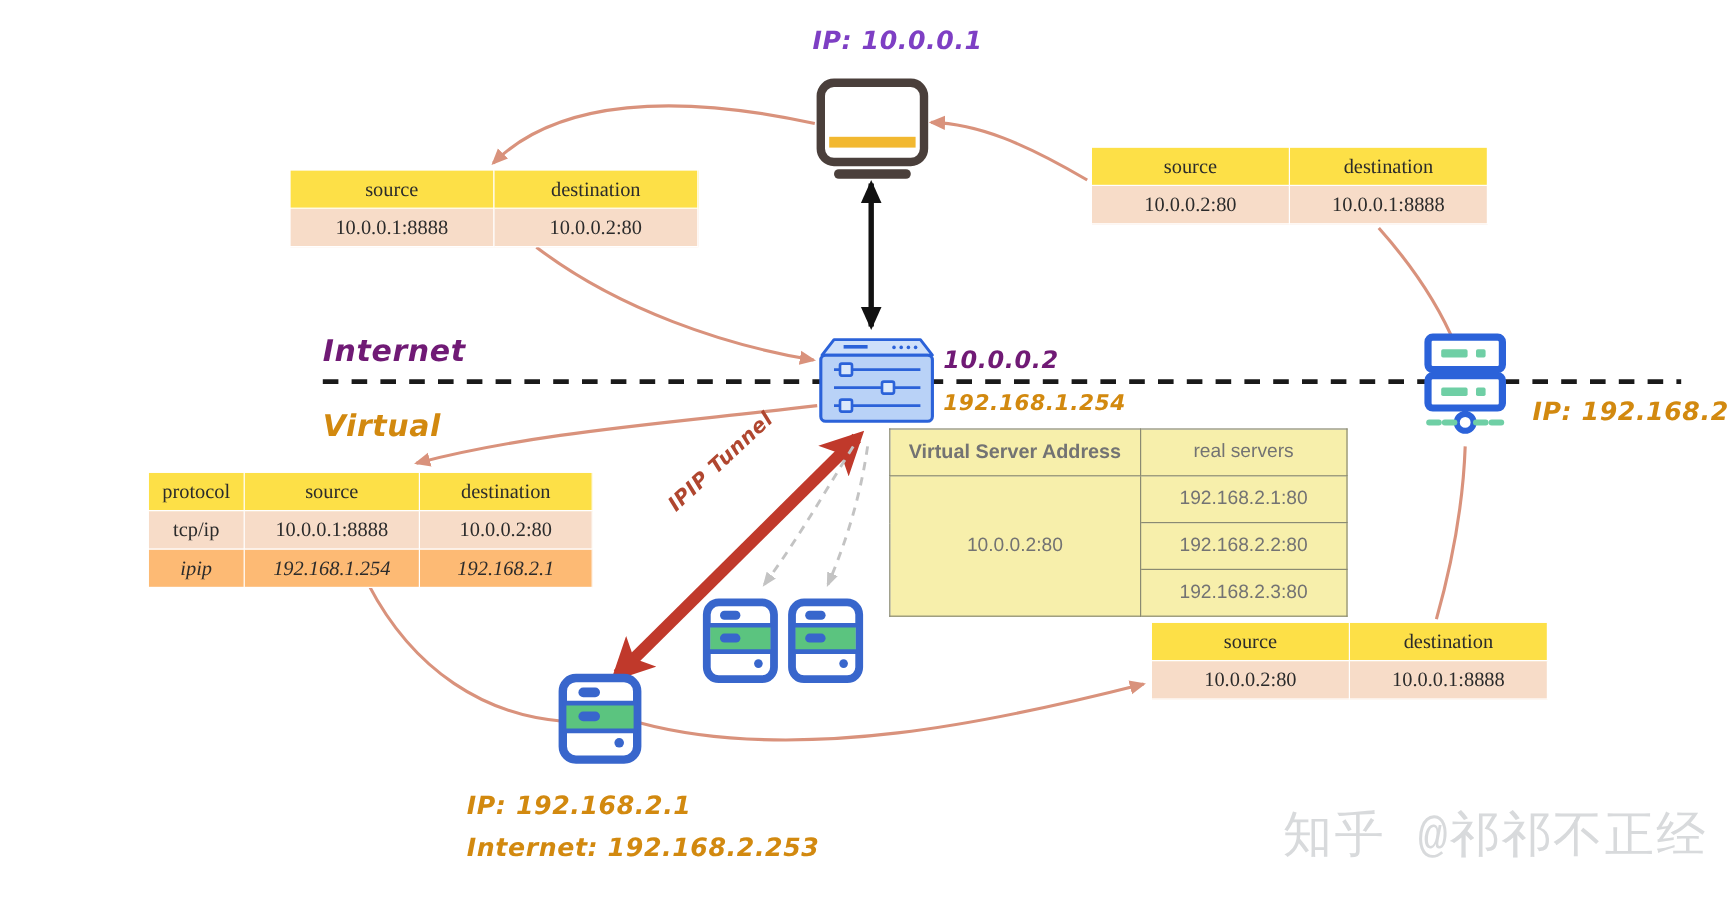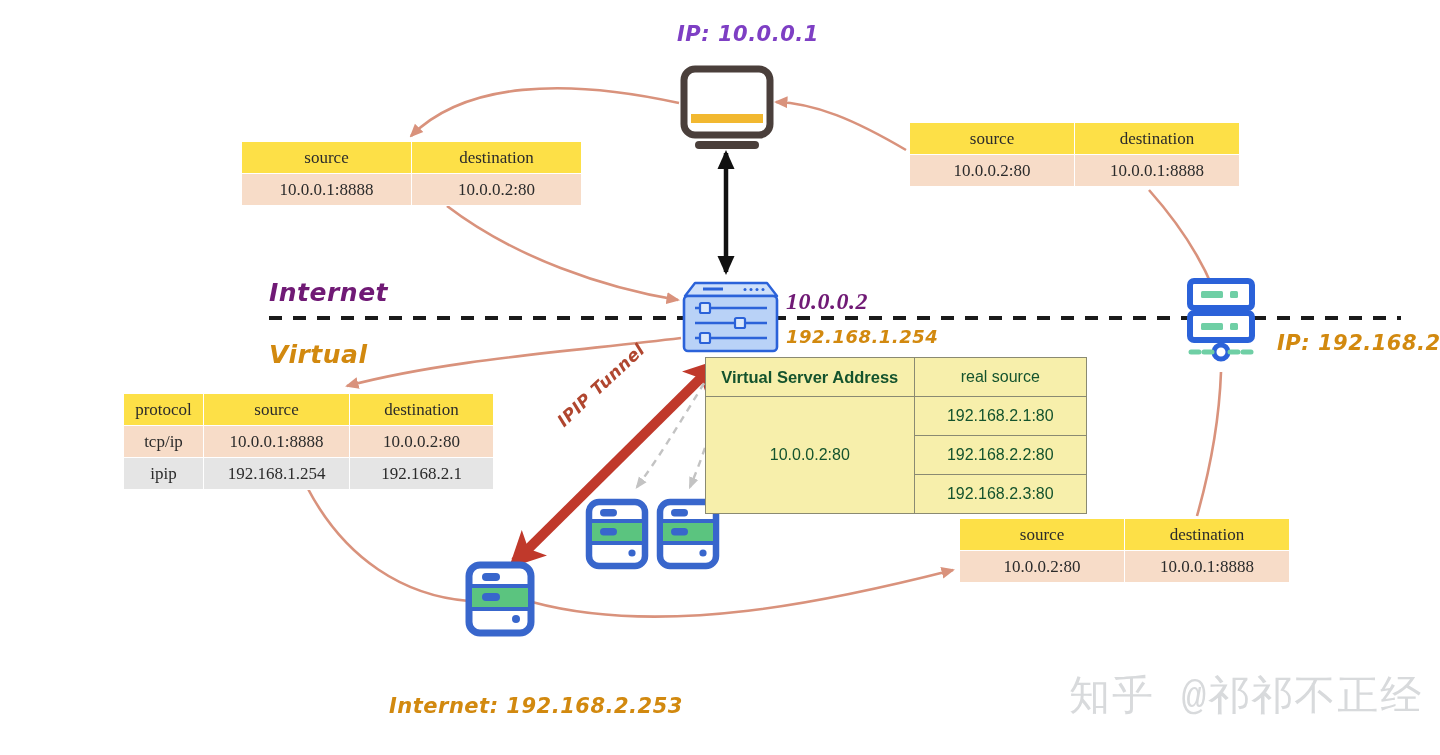--- a/index.html
+++ b/index.html
@@ -47,22 +47,21 @@
   #label-internet {
     left: 224px; top: 278px;
     font-size: 25px;
   }
   #label-intranet {
     left: 224px; top: 340px;
     font-size: 25px;
   }
   #label-lb-public {
     left: 741px; top: 288px;
-    font-size: 24px;
-    font-family: Liberation Serif, serif;
+    font-size: 20px;
   }
   #label-lb-private {
     left: 741px; top: 326px;
     font-size: 18px;
   }
   #label-router-ip {
     left: 1232px; top: 331px;
     font-size: 21px;
   }
   #label-rs-ip {
@@ -96,42 +95,42 @@
     vertical-align: middle;
     padding: 0;
     height: 32px;
   }
   
   .tbl-peach td {
     background: #f7dcc8;
     border: 1.5px solid #ffffff;
   }
   .tbl-peach td.hdr { background: #fde047; }
-  .tbl-peach td.blue { background: #e5e5e5; }
+  .tbl-peach td.blue { background: #fdba74; font-style: italic; }
 
   #tbl-client-out { left: 196px; top: 141px; width: 340px; }
   #tbl-client-out td { width: 170px; }
 
   #tbl-client-in { left: 864px; top: 122px; width: 330px; }
   #tbl-client-in td { width: 165px; }
 
   #tbl-tunnel { left: 78px; top: 393px; width: 370px; }
   #tbl-tunnel td.c0 { width: 80px; text-align: center; }
   #tbl-tunnel td.c1 { width: 146px; }
   #tbl-tunnel td.c2 { width: 144px; }
 
   #tbl-rs-out { left: 914px; top: 518px; width: 330px; }
   #tbl-rs-out td { width: 165px; }
 
   
   #tbl-ipvs {
-    left: 660px; top: 357px; width: 382px;
+    left: 696px; top: 357px; width: 382px;
     font-family: "Liberation Sans", sans-serif;
     font-size: 16px;
-    color: #14532d;
+    color: #737373;
   }
   #tbl-ipvs td {
     background: #f7efab;
     border: 1px solid #8a8a72;
     height: 39px;
   }
   #tbl-ipvs td.vsa { width: 208px; }
   #tbl-ipvs td.rs  { width: 172px; }
   #tbl-ipvs td.hdr-strong { font-weight: bold; font-size: 16.5px; }
 
@@ -271,20 +270,21 @@
   <div class="hand purple" id="label-internet">Internet</div>
 
   <div class="hand orange" id="label-intranet">Virtual</div>
 
   <div class="hand purple" id="label-lb-public">10.0.0.2</div>
 
   <div class="hand orange" id="label-lb-private">192.168.1.254</div>
 
   <div class="hand orange" id="label-router-ip">IP: 192.168.2.253</div>
 
+  <div class="hand orange" id="label-rs-ip">IP: 192.168.2.1</div>
 
   <div class="hand orange" id="label-rs-gw">Internet: 192.168.2.253</div>
 
   <div class="hand" id="label-ipip-tunnel">IPIP Tunnel</div>
 
   <table class="tbl tbl-peach" id="tbl-client-out">
     <tbody>
         <tr>
       <td class="hdr">source</td>
       <td class="hdr">destination</td>
@@ -339,21 +339,21 @@
       <td>10.0.0.2:80</td>
       <td>10.0.0.1:8888</td>
     </tr>
   </tbody>
     </table>
 
   <table class="tbl" id="tbl-ipvs">
     <tbody>
         <tr>
       <td class="vsa hdr-strong">Virtual Server Address</td>
-      <td class="rs">real source</td>
+      <td class="rs">real servers</td>
     </tr>
     <tr>
       <td class="vsa" rowspan="3">10.0.0.2:80</td>
       <td class="rs">192.168.2.1:80</td>
     </tr>
     <tr>
       <td class="rs">192.168.2.2:80</td>
     </tr>
     <tr>
       <td class="rs">192.168.2.3:80</td>

